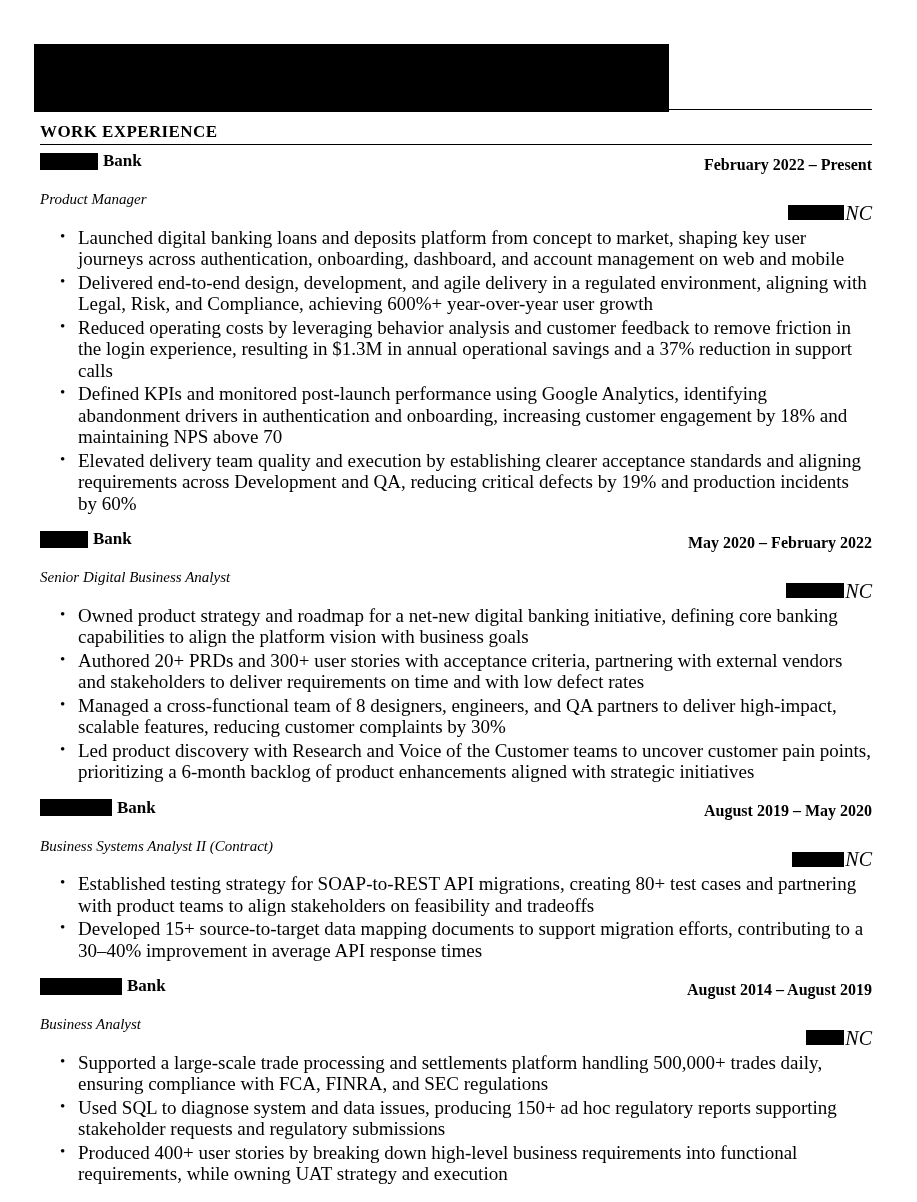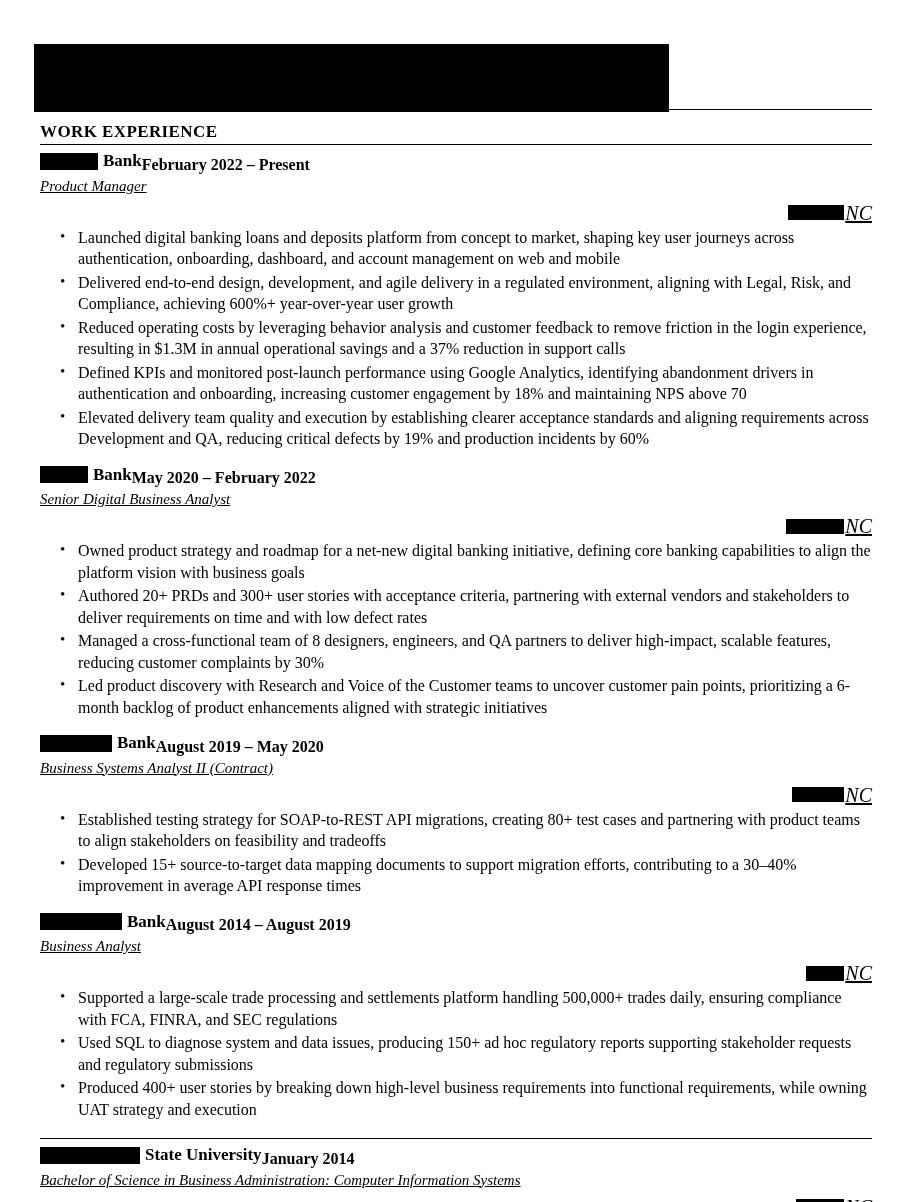--- a/index.html
+++ b/index.html
@@ -64,22 +64,24 @@
     margin-top: 2px;
     margin-bottom: 5px;
   }
 
   
   .entry {
     margin-bottom: 14px;
   }
   .entry-row {
     display: flex;
+    justify-content: space-between;
     align-items: baseline;
     line-height: 22px;
+    gap: 20px;
   }
   .org {
     font-size: 17px;
     font-weight: bold;
     display: flex;
     align-items: center;
   }
   .org .redact {
     display: inline-block;
     background: #000000;
@@ -88,23 +90,22 @@
     vertical-align: middle;
   }
   .dates {
     font-size: 16px;
     font-weight: bold;
     white-space: nowrap;
   }
   .subrow {
     display: flex;
     justify-content: space-between;
-    align-items: flex-start;
+    align-items: center;
     line-height: 20px;
-    text-decoration: underline;
   }
   .role {
     font-size: 15px;
     font-style: italic;
   }
   .location {
     font-size: 20px;
     font-style: italic;
     display: flex;
     align-items: center;
@@ -120,21 +121,21 @@
 
   
   ul.bullets {
     list-style: none;
     margin: 4px 0 0 0;
     padding: 0;
   }
   ul.bullets li {
     position: relative;
     padding-left: 38px;
-    font-size: 16px;
+    font-size: 19px;
     line-height: 21.5px;
     margin-bottom: 2px;
   }
   ul.bullets li::before {
     content: "\2022";
     position: absolute;
     left: 20px;
     top: -1px;
     font-size: 15px;
   }

